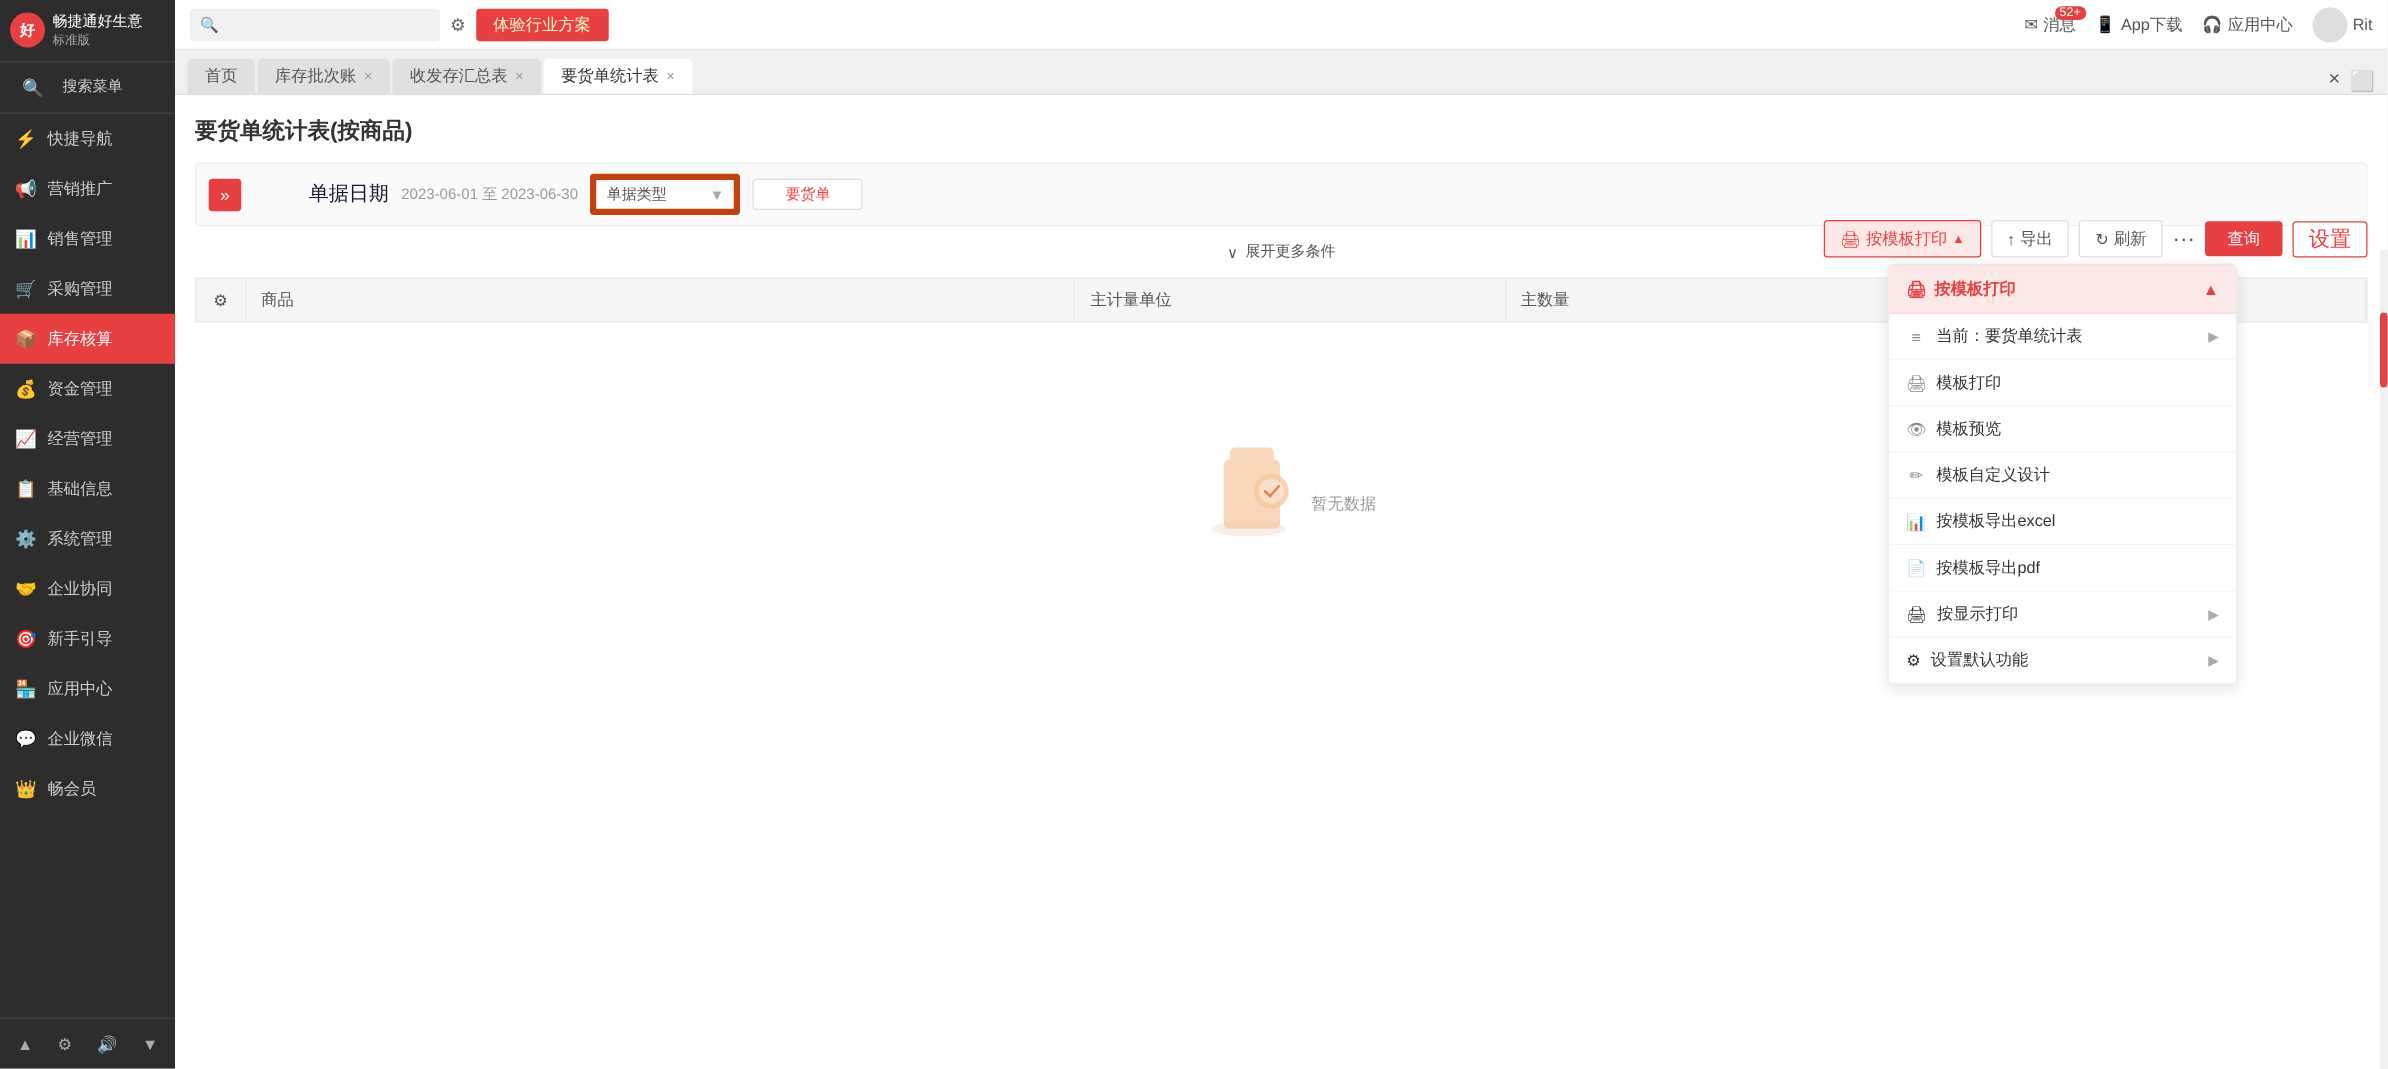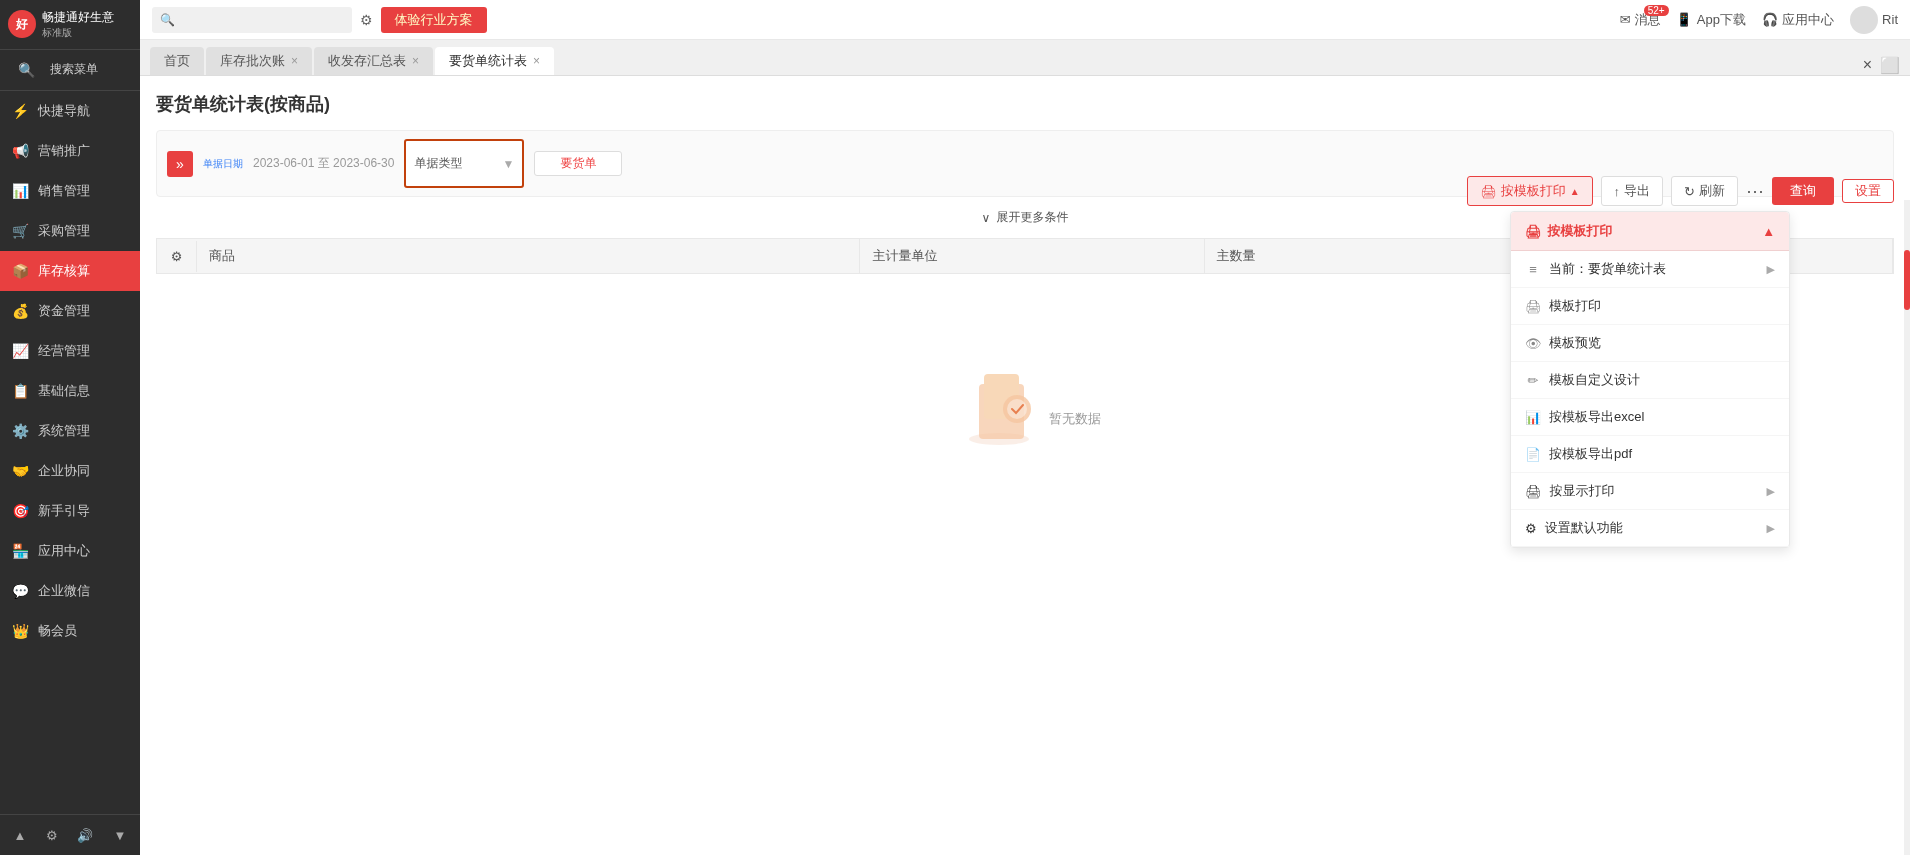--- a/index.html
+++ b/index.html
@@ -135,32 +135,32 @@
       background: #fafafa;
       border: 1px solid #eee;
       border-radius: 4px;
     }
     .filter-expand-btn {
       width: 26px; height: 26px;
       background: #e84040; color: #fff;
       border-radius: 3px; display: flex; align-items: center; justify-content: center;
       cursor: pointer; font-size: 14px;
     }
-    .filter-label { color: #3b82f6; white-space: nowrap; font-size: 10px; }
+    .filter-label { color: #0f172a; white-space: nowrap; font-size: 16px; margin-left: 44px; }
     .date-options { display: flex; gap: 4px; align-items: center; }
     .date-btn {
       padding: 2px 8px; border-radius: 3px; cursor: pointer;
       font-size: 12px; color: #555; border: 1px solid #ddd; background: #fff;
     }
     .date-btn.active { background: #e84040; color: #fff; border-color: #e84040; }
     .date-range { color: #999; font-size: 12px; }
     .filter-select {
       display: flex; align-items: center; gap: 4px;
-      border: 2px solid #c2410c; border-radius: 3px;
-      padding: 14px 8px; background: #fff; cursor: pointer;
+      border: 5px solid #c2410c; border-radius: 3px;
+      padding: 3px 8px; background: #fff; cursor: pointer;
       font-size: 12px; color: #555; min-width: 120px;
     }
     .filter-input {
       border: 1px solid #ddd; border-radius: 3px;
       padding: 3px 25px; background: #fff;
       font-size: 12px; color: #ef4444; outline: none;
     }
 
     .expand-more {
       display: flex; align-items: center; justify-content: center;
@@ -202,21 +202,21 @@
     }
     .toolbar-btn.active { background: #fde8e8; border-color: #e84040; color: #e84040; }
     .query-btn {
       background: #e84040; color: #ffffff;
       border: none; padding: 5px 18px;
       border-radius: 3px; cursor: pointer; font-size: 13px;
     }
     .settings-btn {
       border: 1px solid #e84040; color: #e84040;
       background: #fff; padding: 2px 12px;
-      border-radius: 3px; cursor: pointer; font-size: 13px;
+      border-radius: 3px; cursor: pointer; font-size: 17px;
     }
     .more-btn {
       color: #555; cursor: pointer; font-size: 18px;
       display: flex; align-items: center;
     }
 
     
     .dropdown-menu {
       position: absolute;
       top: 135px;

